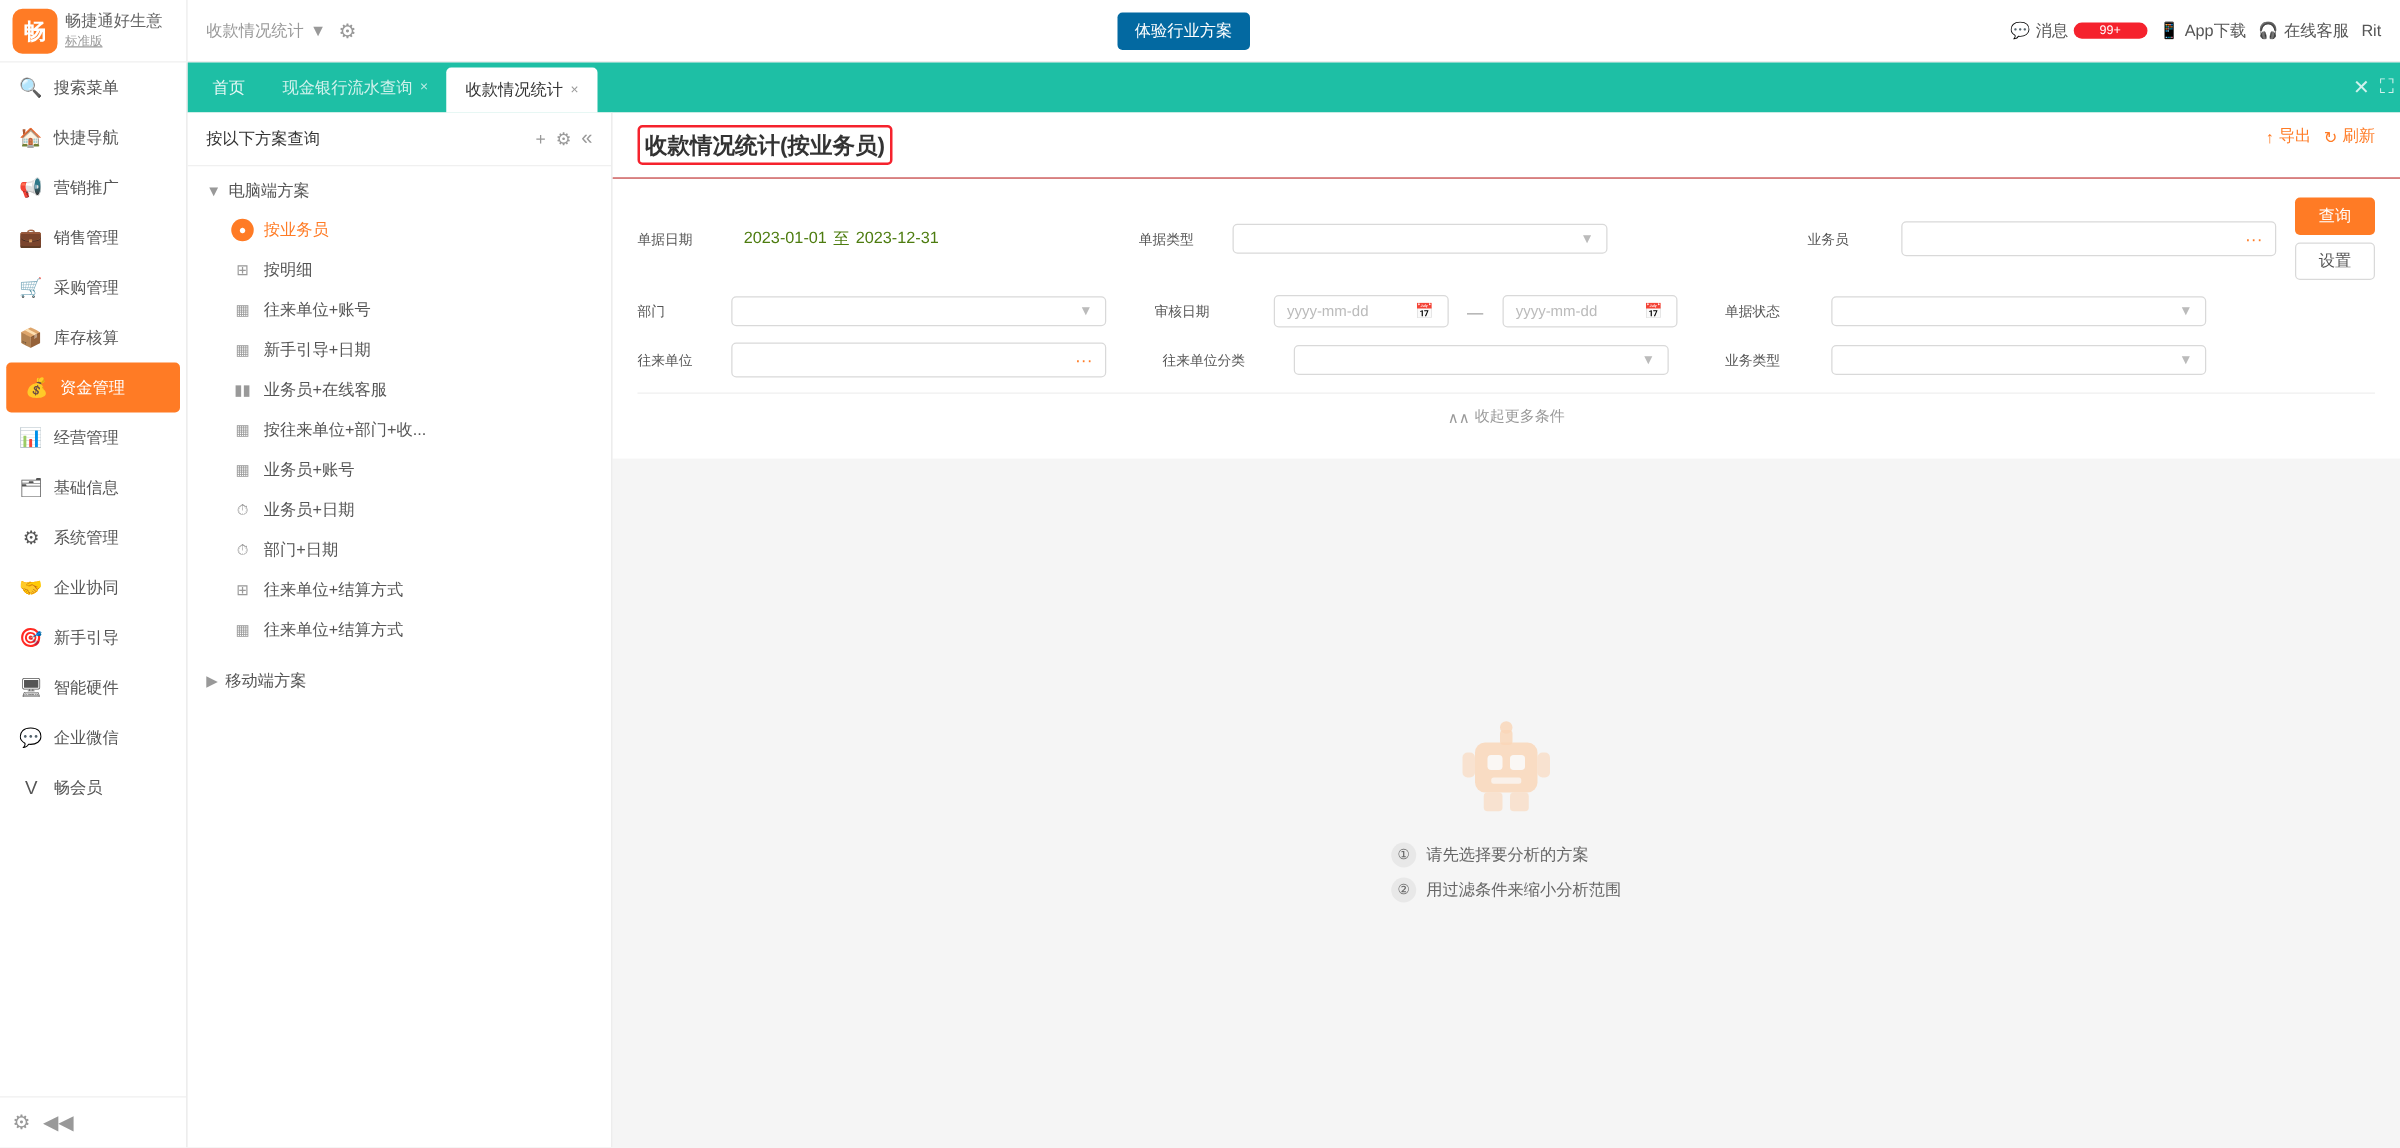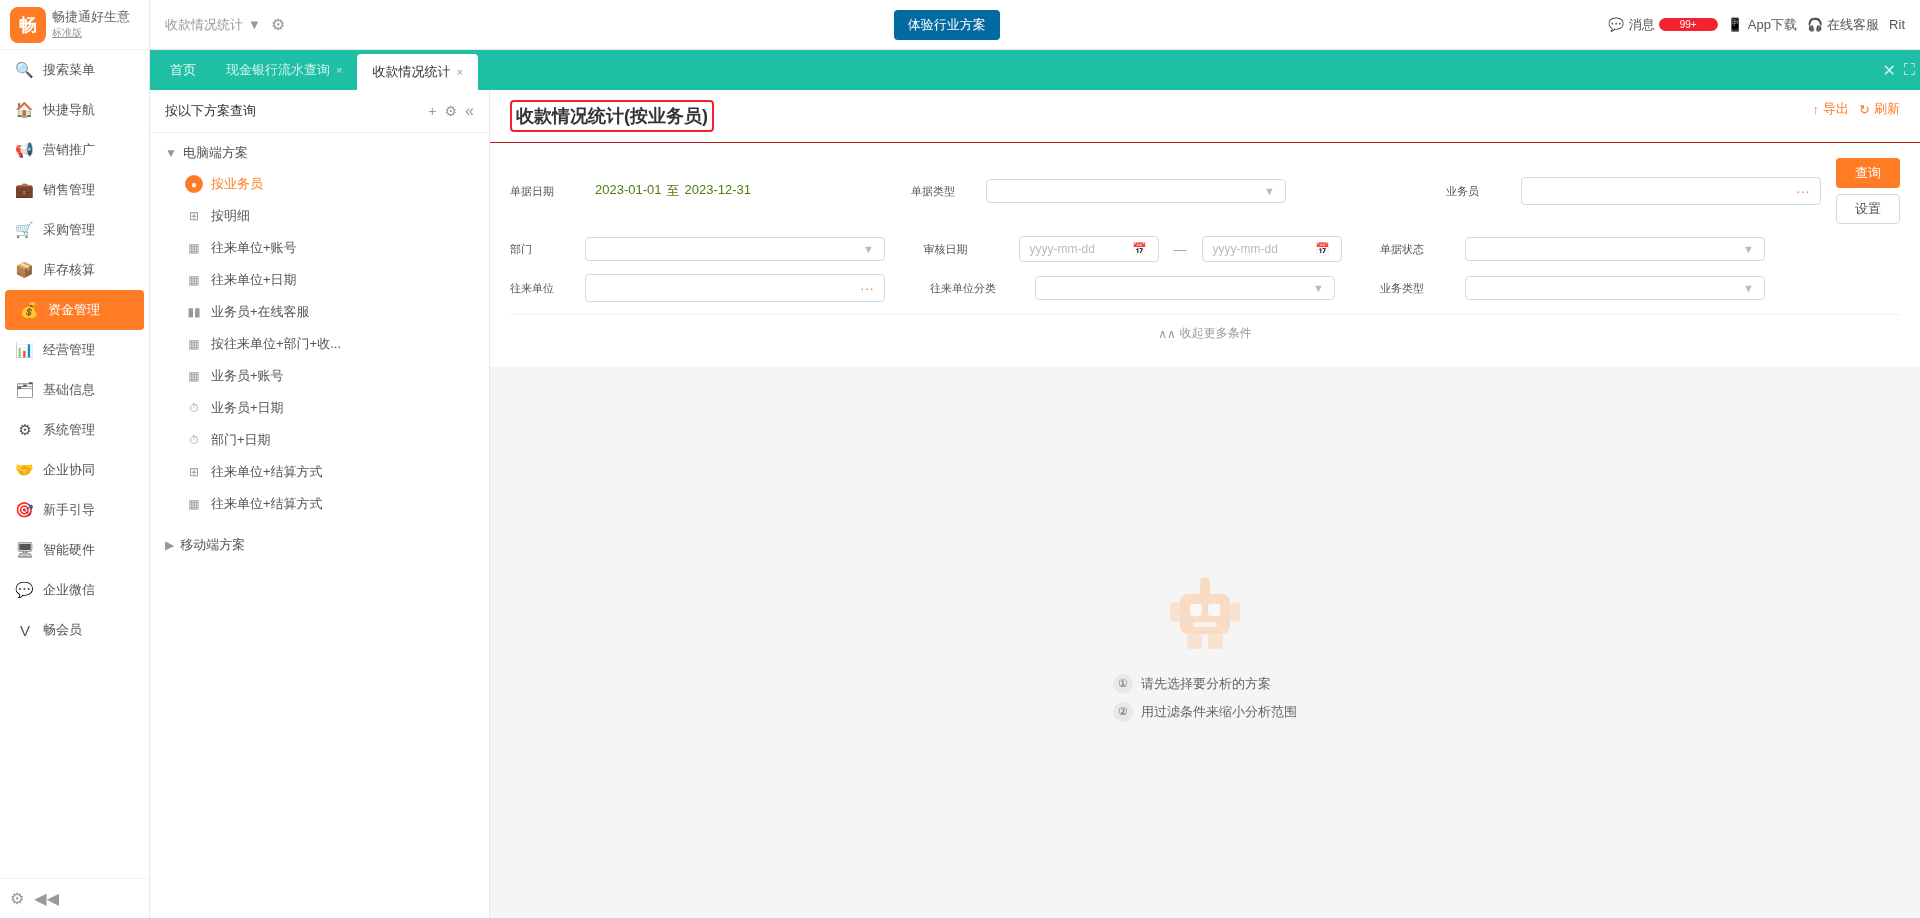--- a/index.html
+++ b/index.html
@@ -259,21 +259,21 @@
             <div class="scheme-item">
               <span class="scheme-item-icon">
                 <span style="color:#999;font-size:12px">▦</span>
               </span>
               <span>往来单位+账号</span>
             </div>
             <div class="scheme-item">
               <span class="scheme-item-icon">
                 <span style="color:#999;font-size:12px">▦</span>
               </span>
-              <span>往来单位+日期</span>
+              <span>新手引导+日期</span>
             </div>
             <div class="scheme-item">
               <span class="scheme-item-icon">
                 <span style="color:#999;font-size:12px">▮▮</span>
               </span>
               <span>业务员+在线客服</span>
             </div>
             <div class="scheme-item">
               <span class="scheme-item-icon">
                 <span style="color:#999;font-size:12px">▦</span>

